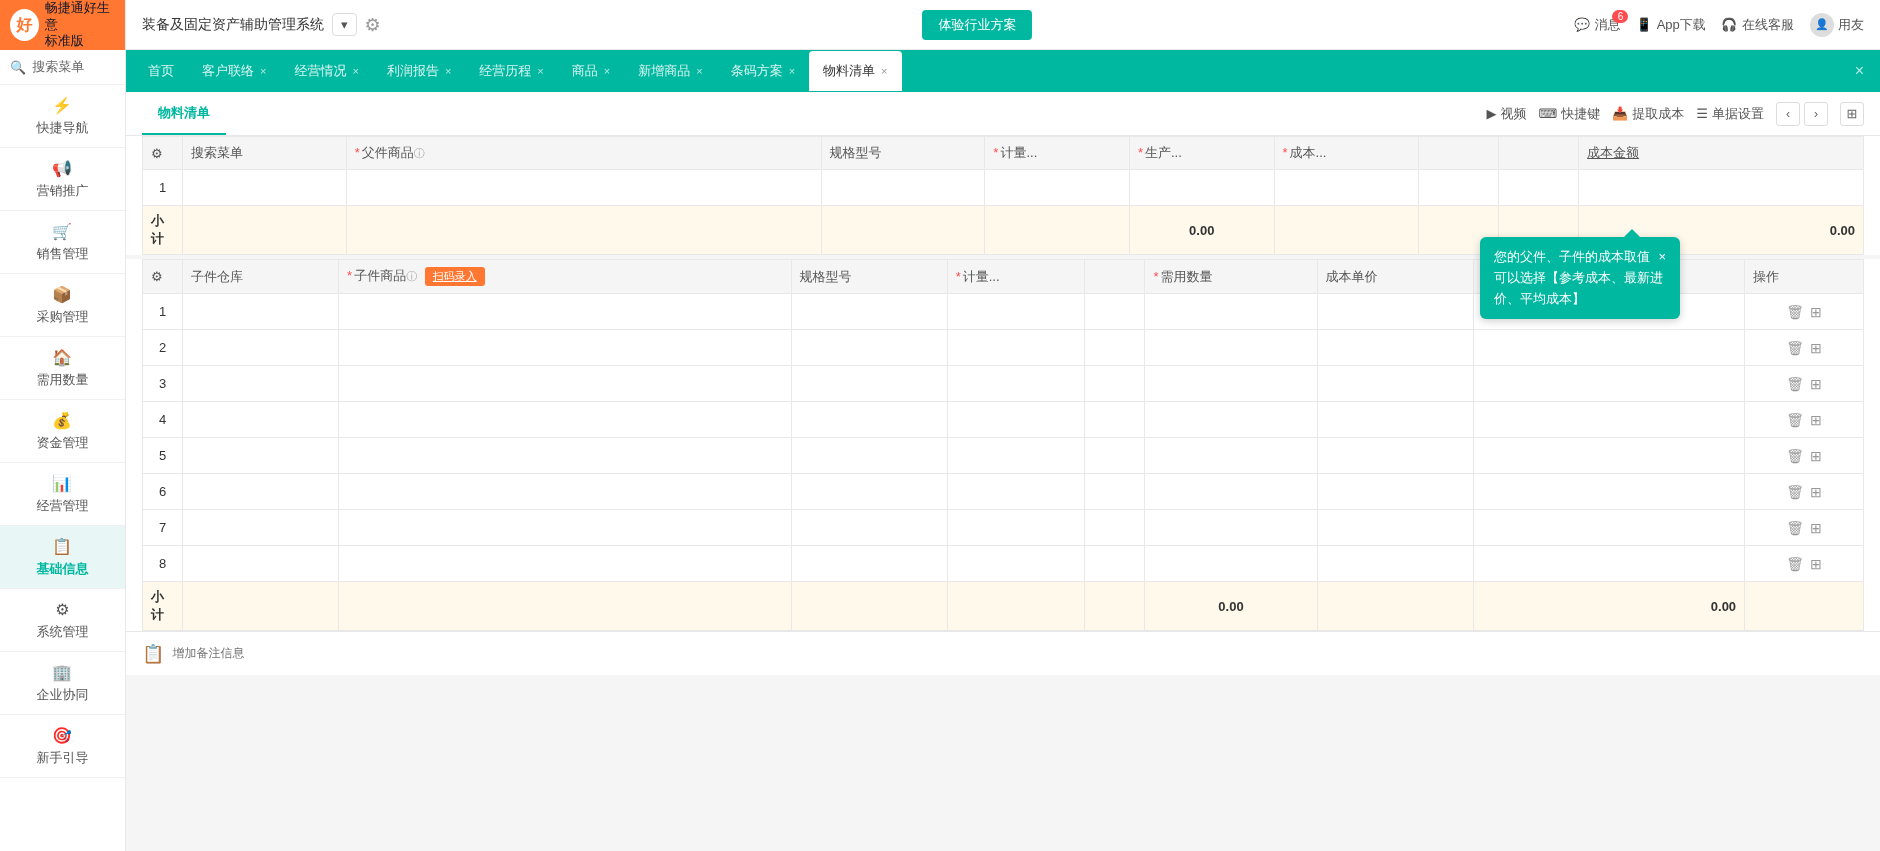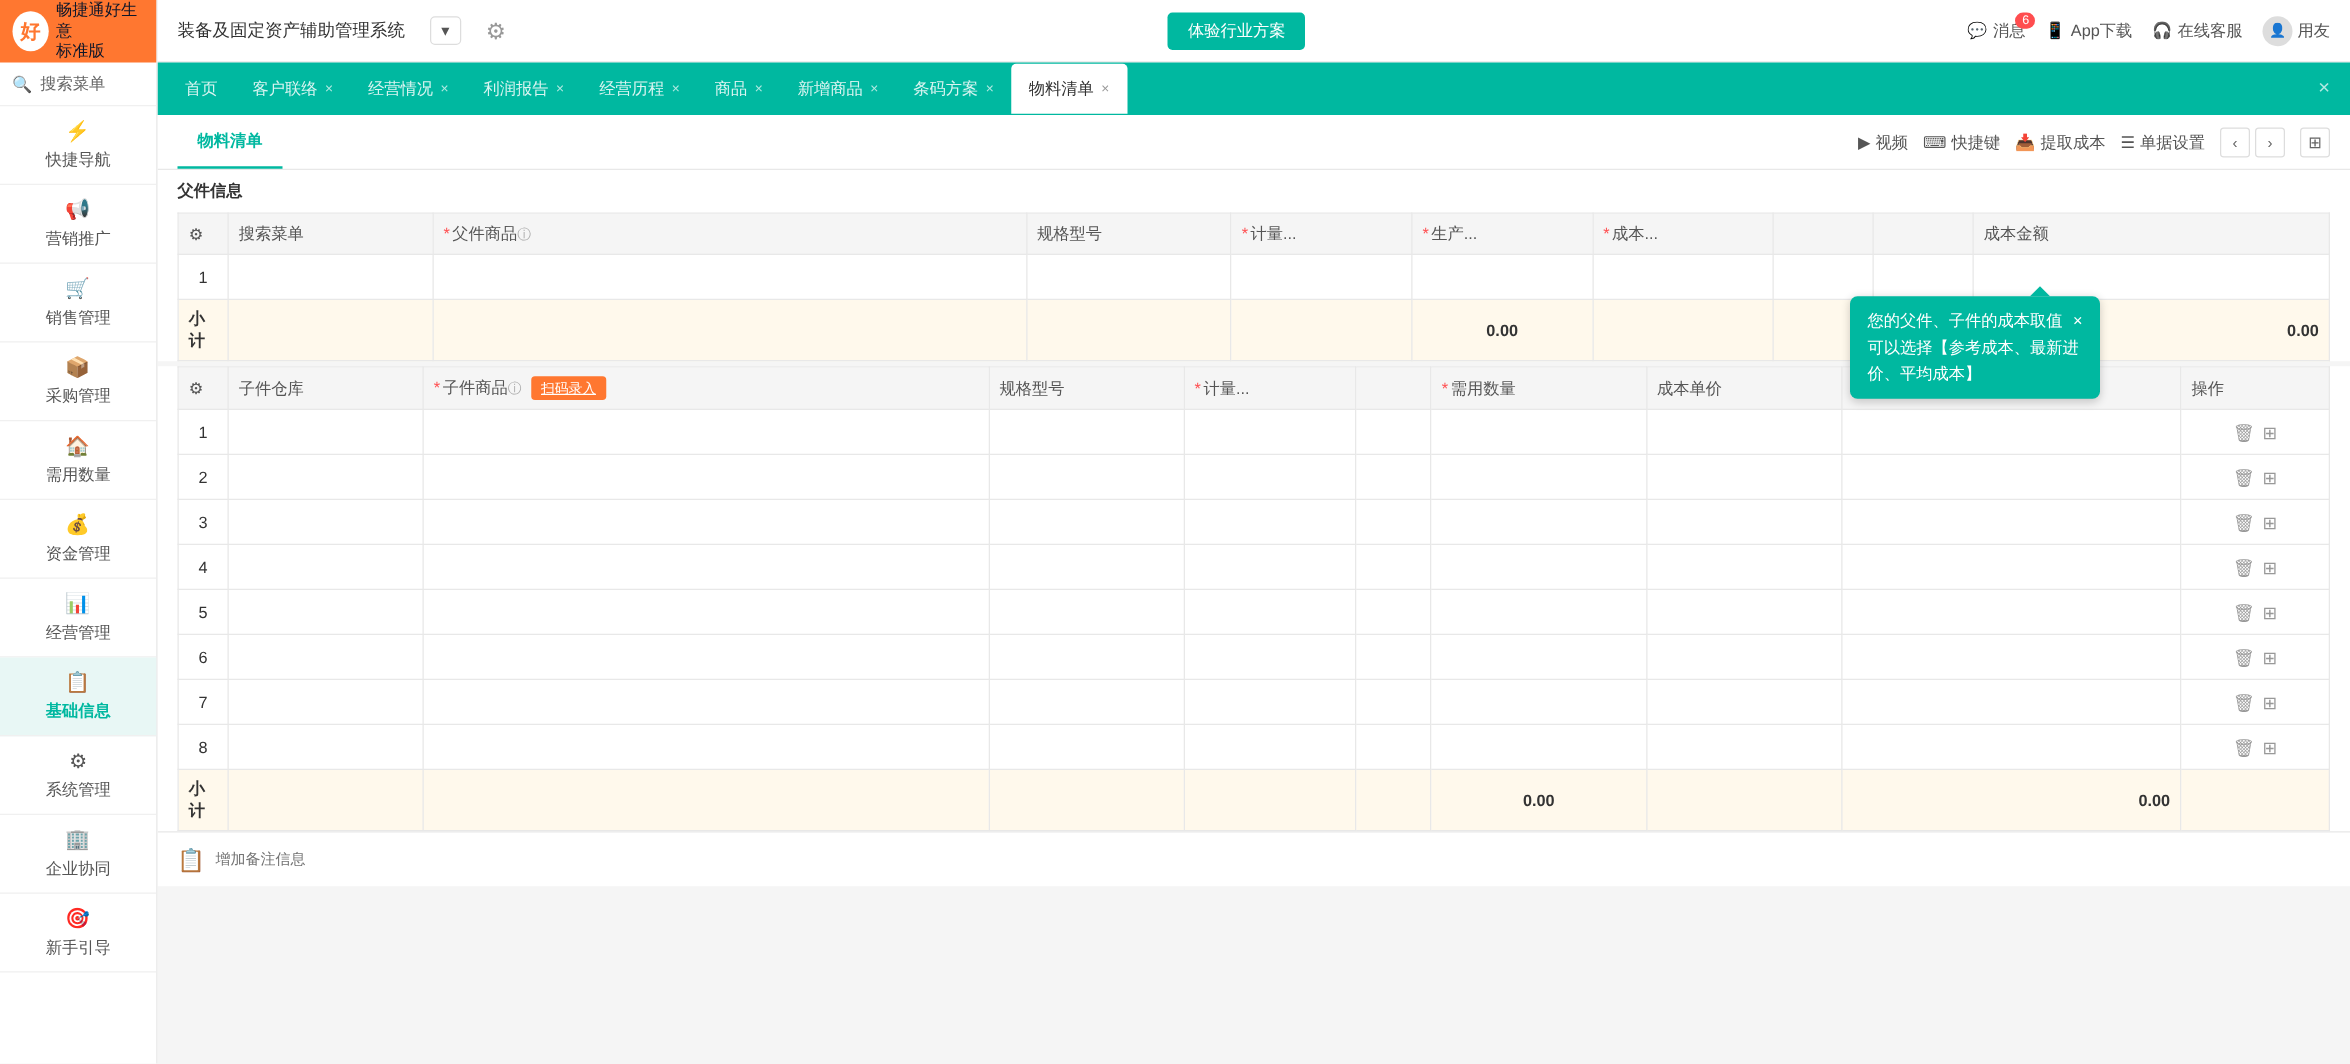--- a/index.html
+++ b/index.html
@@ -87,21 +87,21 @@
       background: #fff;
       display: flex;
       align-items: center;
       padding: 0 16px;
       border-bottom: 1px solid #e8e8e8;
       justify-content: space-between;
     }
     .header-left {
       display: flex;
       align-items: center;
-      gap: 20px;
+      gap: 8px;
       color: #555;
       font-size: 13px;
     }
     .header-system-name {
       font-size: 14px;
       color: #333;
     }
     .header-dropdown-btn {
       background: none;
       border: 1px solid #ddd;
@@ -405,20 +405,21 @@
       color: #666;
     }
 
     .th-help {
       color: #aaa;
       font-size: 11px;
     }
     .cost-amount-col {
       min-width: 120px;
       text-align: right;
+      text-decoration: underline;
     }
     .text-right { text-align: right; }
     .text-center { text-align: center; }
 
     
     .tabs-close {
       margin-left: auto;
       color: rgba(255,255,255,0.7);
       cursor: pointer;
       padding: 0 8px;
@@ -589,21 +590,20 @@
         <div class="expand-btn">⊞</div>
       </div>
     </div>
 
     <div class="tooltip-popup">
       <span class="tooltip-close">×</span>
       <span>您的父件、子件的成本取值可以选择【参考成本、最新进价、平均成本】</span>
     </div>
 
     <div class="section">
-      <div class="section-title">父件信息</div>
       <table class="data-table">
         <thead>
           <tr>
             <th class="th-gear settings-col">⚙</th>
             <th><span>搜索菜单</span></th>
             <th class="col-wide"><span class="required-star">*</span><span>父件商品</span><span class="th-help" style="color:#aaa;font-size:11px;cursor:pointer;">ⓘ</span></th>
             <th><span>规格型号</span></th>
             <th><span class="required-star">*</span><span>计量...</span></th>
             <th><span class="required-star">*</span><span>生产...</span></th>
             <th><span class="required-star">*</span><span>成本...</span></th>

